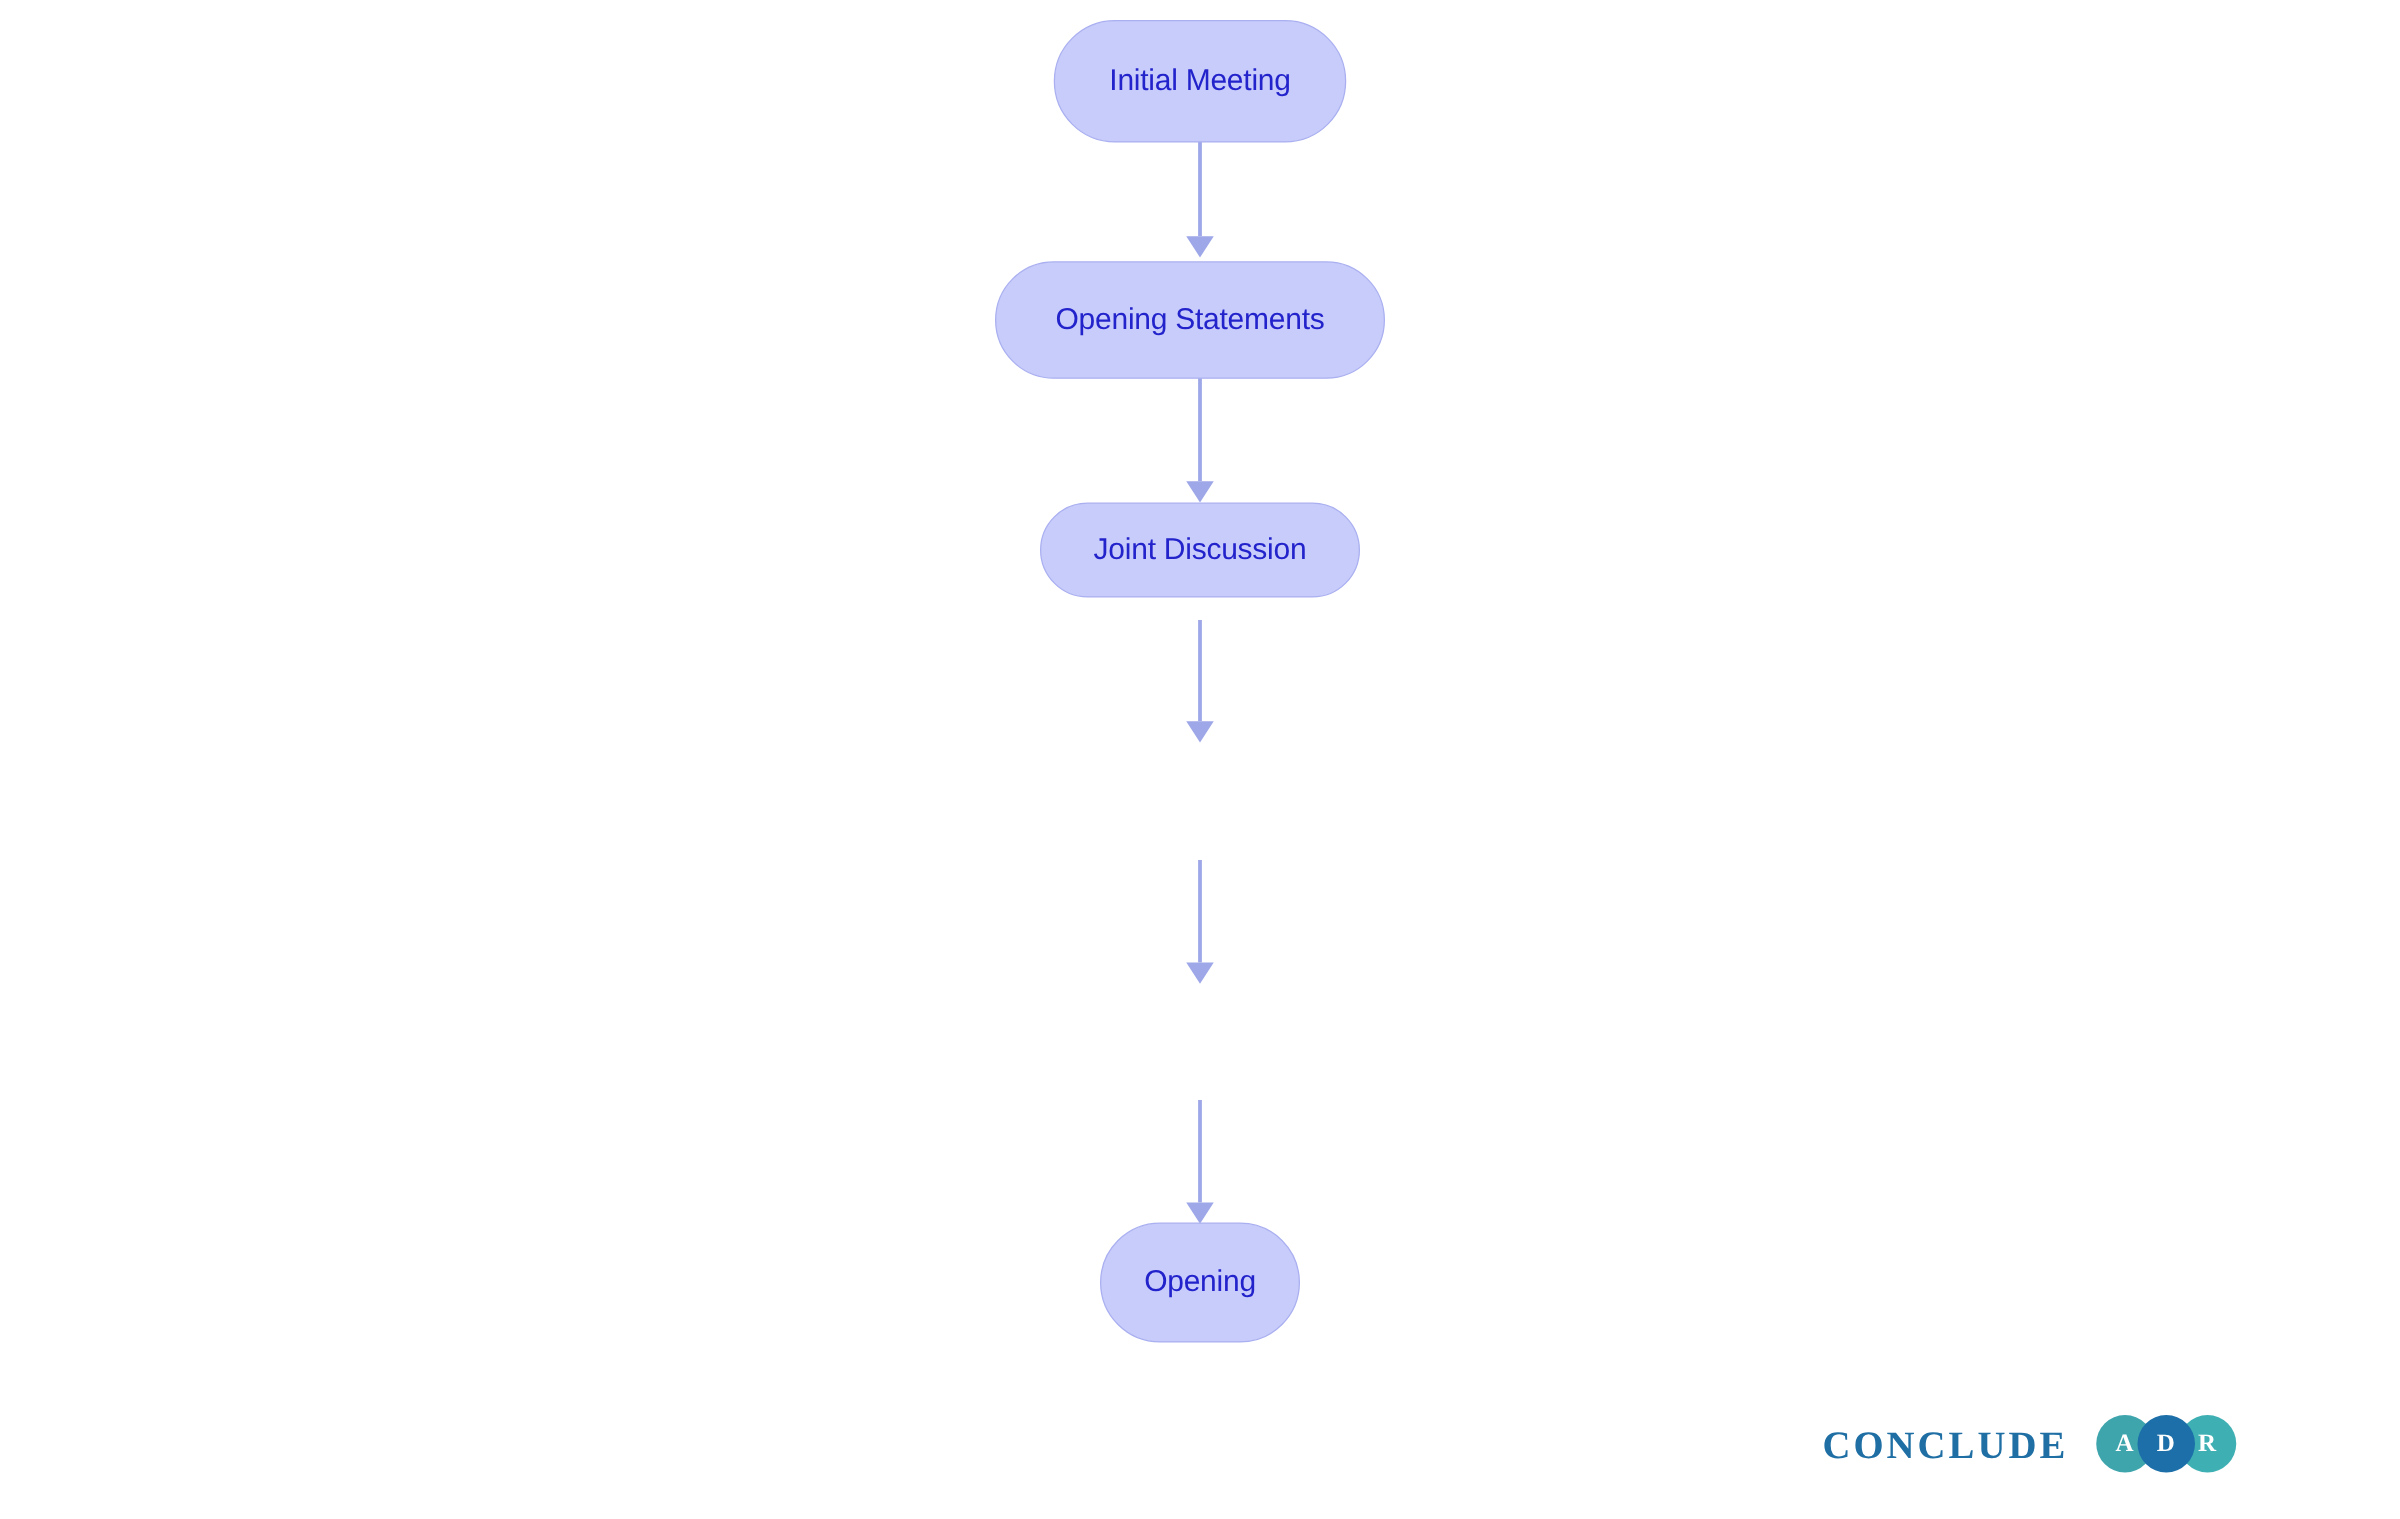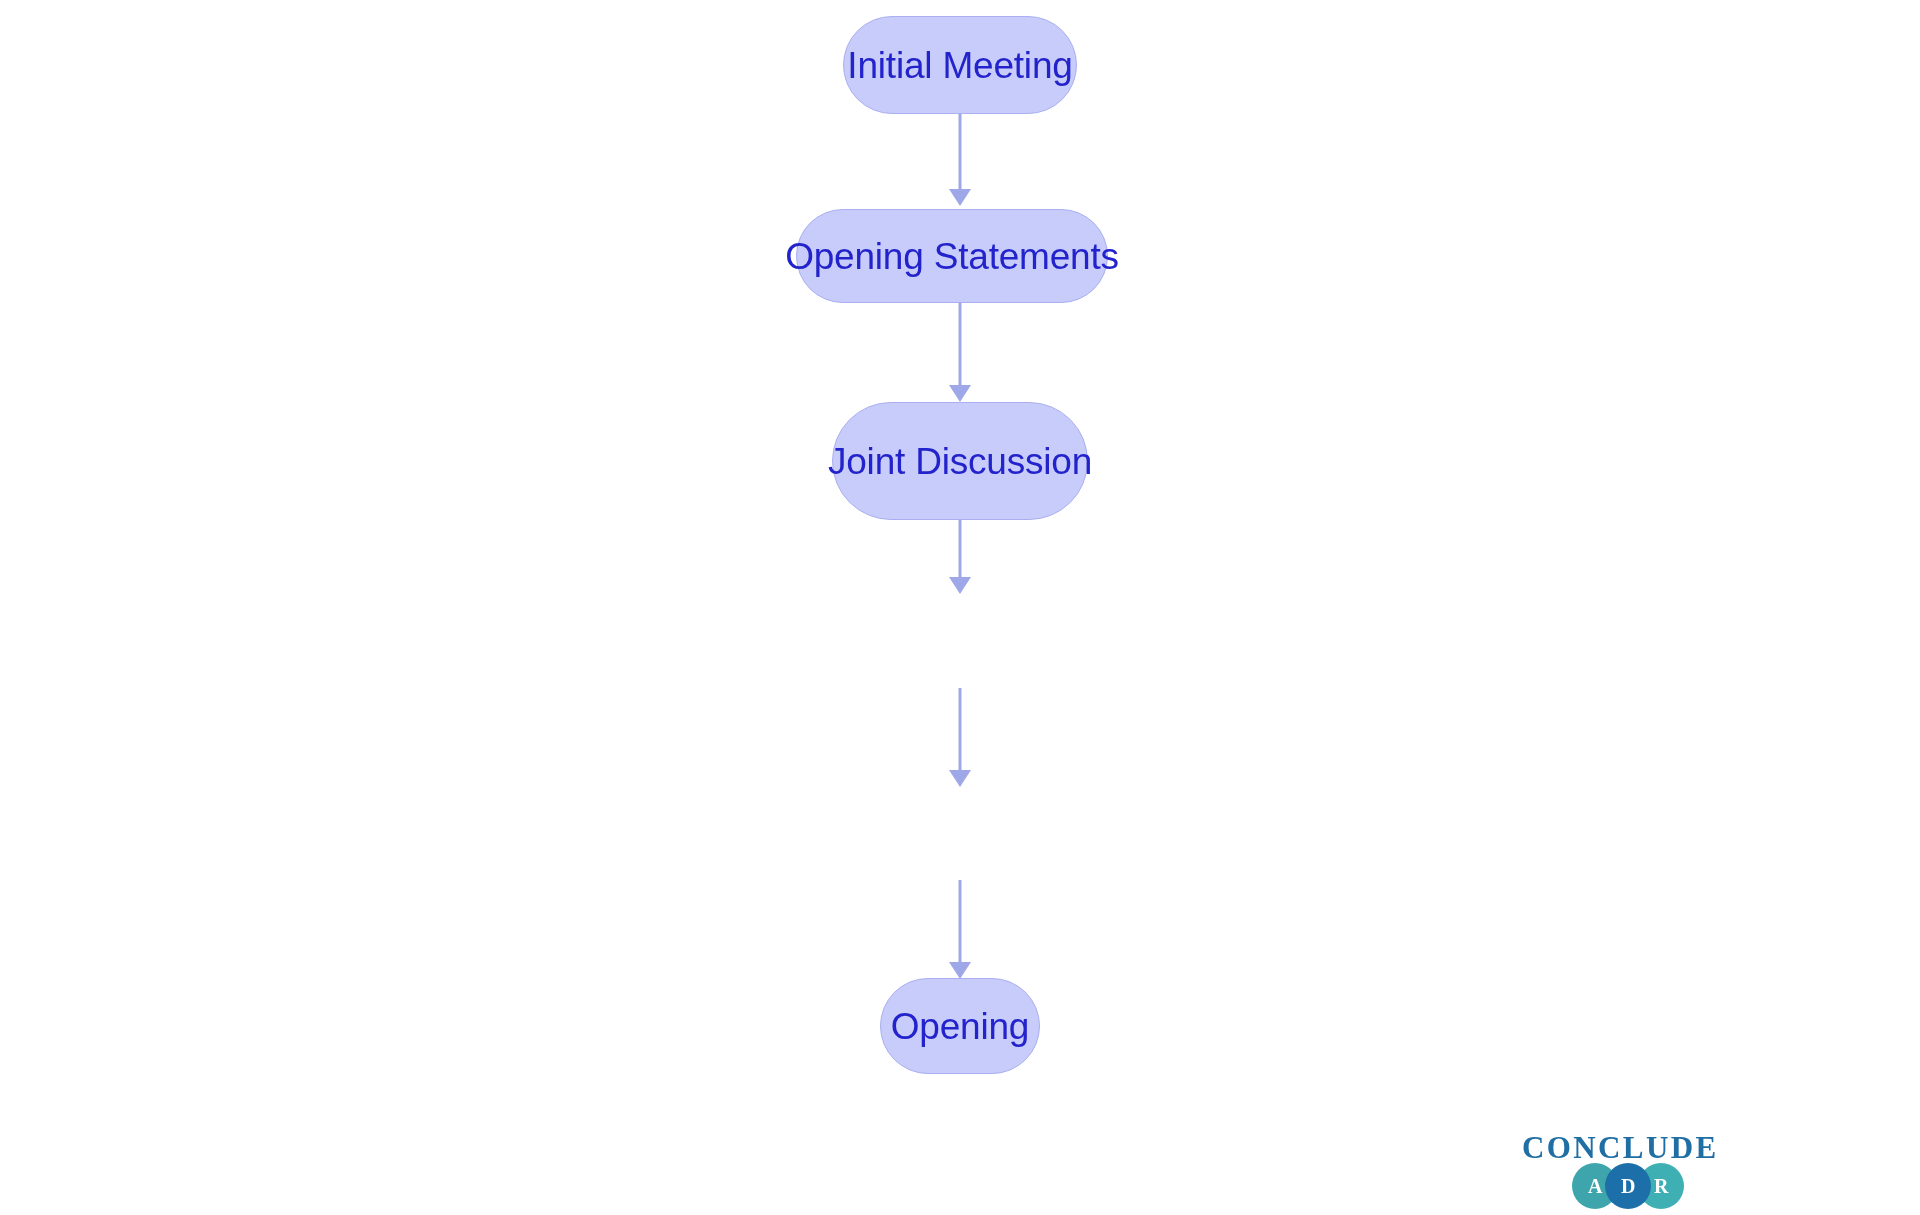--- a/index.html
+++ b/index.html
@@ -33,21 +33,21 @@
     justify-content: center;
     background: #c8ccfa;
     border: 1.6px solid #a9aff0;
     border-radius: 999px;
     transform: translateX(-50%);
     z-index: 3;
   }
   .node-label {
     color: #2323cc;
     font-family: "Liberation Sans", sans-serif;
-    font-size: 37px;
+    font-size: 24px;
     font-weight: 400;
     letter-spacing: -0.2px;
     white-space: nowrap;
     line-height: 1;
   }
 
   
   .edge {
     position: absolute;
     transform: translateX(-50%);
@@ -145,33 +145,33 @@
   </div>
 
   <div class="node" style="left:960px; top:16px; width:234px; height:98px;">
     <span class="node-label">Initial Meeting</span>
   </div>
 
   <div class="node" style="left:952px; top:209px; width:312px; height:94px;">
     <span class="node-label">Opening Statements</span>
   </div>
 
-  <div class="node" style="left:960px; top:402px; width:256px; height:118px;">
+  <div class="node" style="left:960px; top:402px; width:256px; height:76px;">
     <span class="node-label">Joint Discussion</span>
   </div>
 
 
 
   <div class="node" style="left:960px; top:978px; width:160px; height:96px;">
     <span class="node-label">Opening</span>
   </div>
 
 </div>
 
-<div id="brand-logo" style="left:1522px; top:1132px;flex-direction:column;">
+<div id="brand-logo" style="left:1458px; top:1132px;">
   <div id="brand-wordmark">CONCLUDE</div>
   <div id="brand-marks">
     <div class="brand-circle" id="brand-circle-a">
       <span>A</span>
     </div>
     <div class="brand-circle" id="brand-circle-r">
       <span>R</span>
     </div>
     <div class="brand-circle" id="brand-circle-d">
       <span>D</span>

